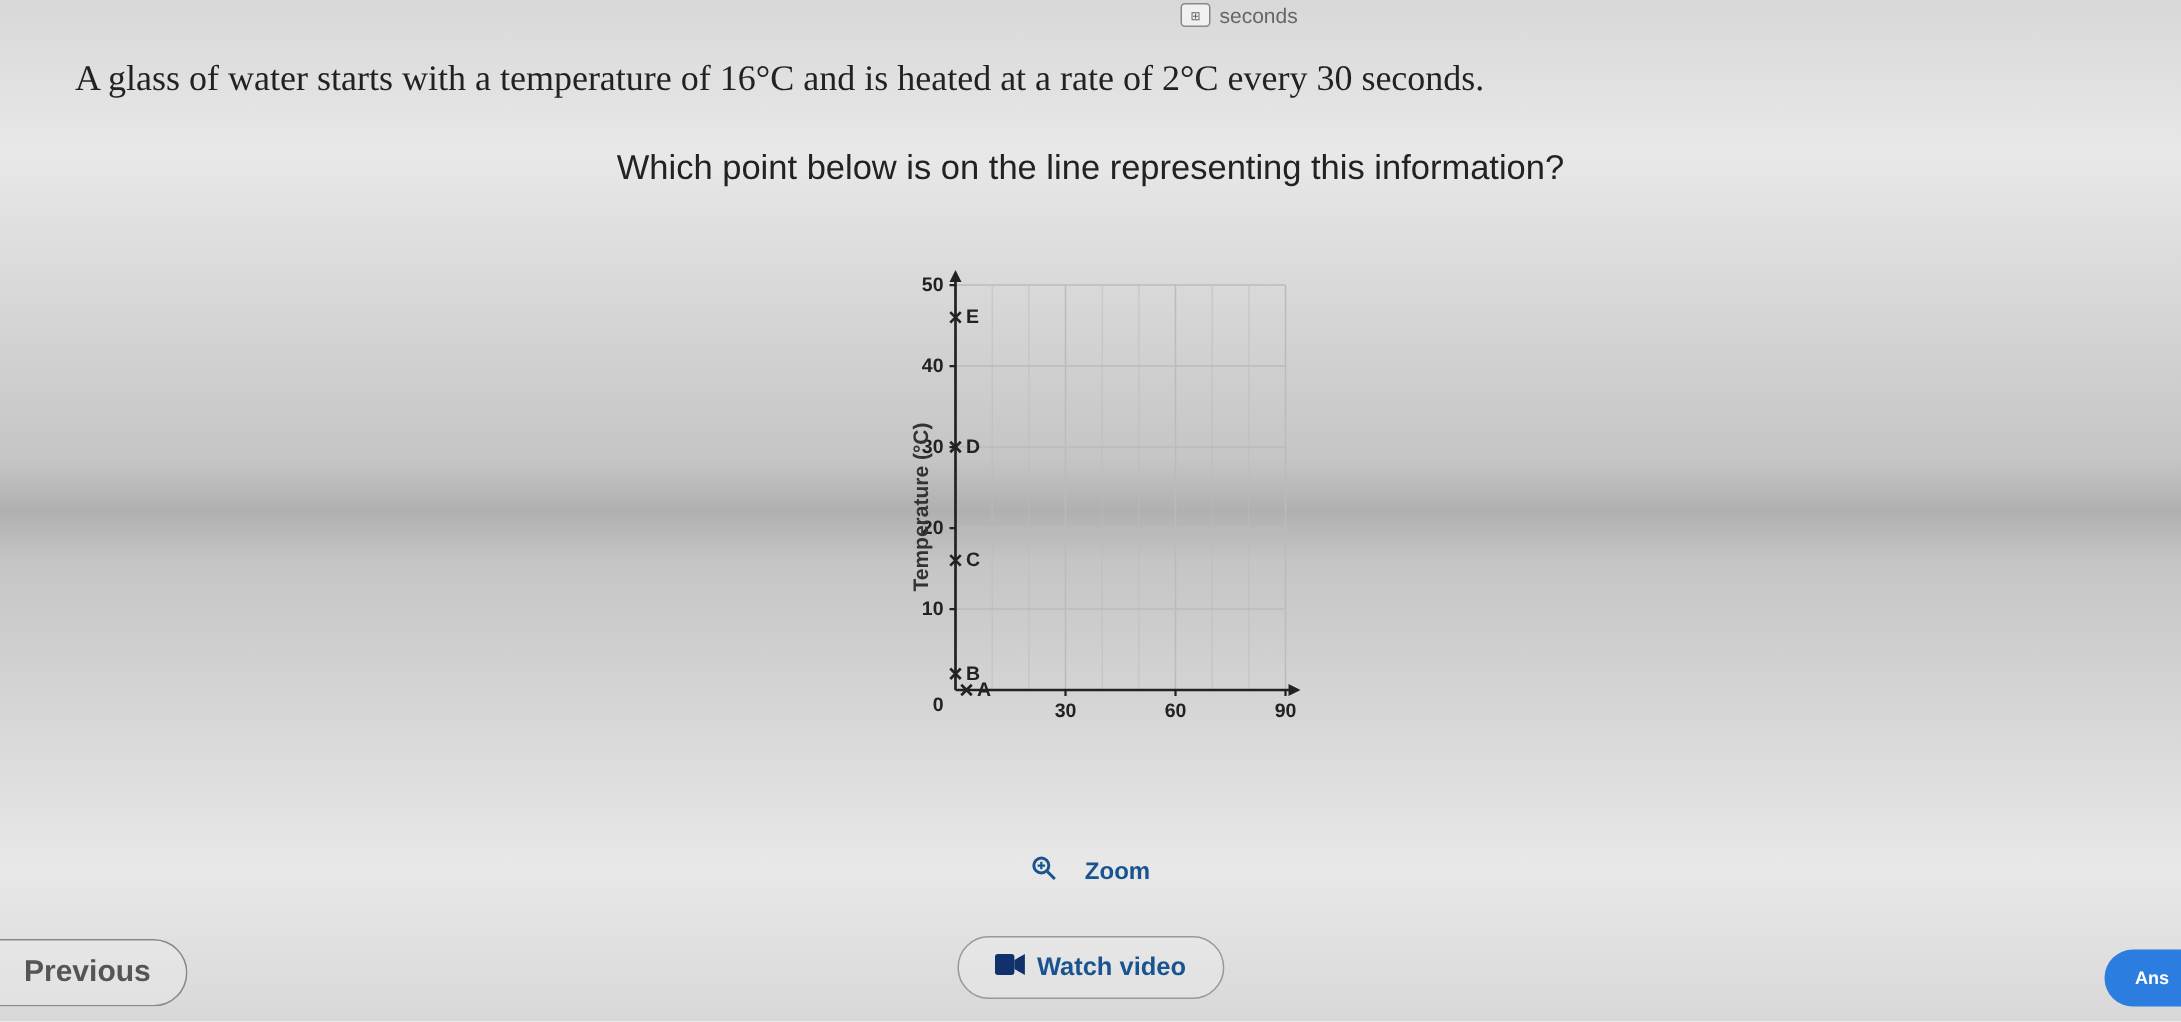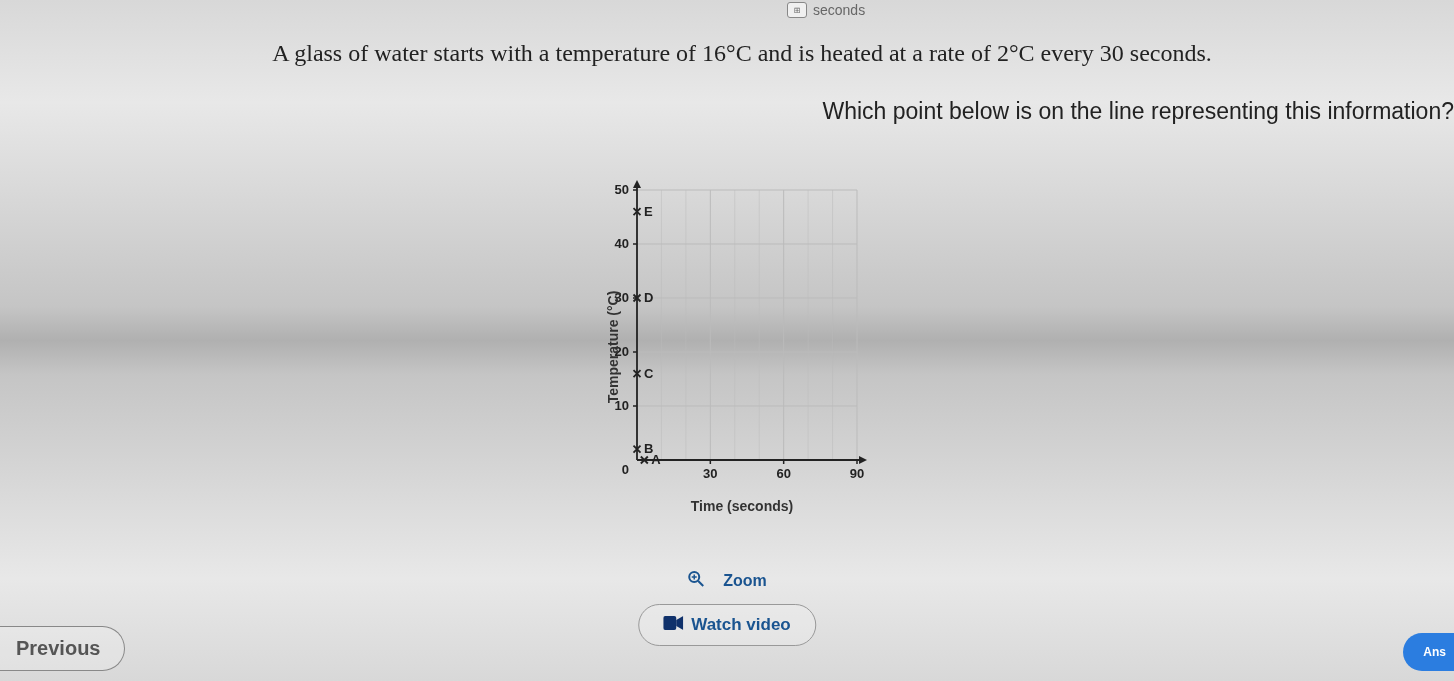--- a/index.html
+++ b/index.html
@@ -33,27 +33,26 @@
       background: #f0f0f0;
     }
     .problem-text {
       position: absolute;
       top: 40px;
       left: 50px;
       right: 20px;
       font-size: 24px;
       color: #222;
       font-family: Georgia, serif;
-      text-align: center;
     }
     .question-text {
       position: absolute;
       top: 98px;
       width: 100%;
-      text-align: right;
+      text-align: center;
       font-size: 23px;
       color: #222;
     }
     .chart-area {
       position: absolute;
       top: 180px;
       left: 50%;
       transform: translateX(-50%);
       width: 280px;
     }
@@ -84,21 +83,21 @@
       color: #1a5490;
       font-weight: bold;
       font-size: 16px;
       display: flex;
       align-items: center;
       gap: 18px;
       cursor: pointer;
     }
     .watch-video {
       position: absolute;
-      top: 604px;
+      top: 624px;
       left: 50%;
       transform: translateX(-50%);
       border: 1.5px solid #999;
       border-radius: 24px;
       padding: 10px 24px;
       color: #1a5490;
       font-weight: bold;
       font-size: 17px;
       display: flex;
       align-items: center;
@@ -194,21 +193,20 @@
       <line x1="46.5" y1="190.1" x2="53.5" y2="197.1" stroke="#222" stroke-width="1.8"></line>
       <line x1="46.5" y1="197.1" x2="53.5" y2="190.1" stroke="#222" stroke-width="1.8"></line>
       <text x="57" y="197.6" font-size="13" font-weight="bold" fill="#222">C</text>
       <line x1="46.5" y1="114.5" x2="53.5" y2="121.5" stroke="#222" stroke-width="1.8"></line>
       <line x1="46.5" y1="121.5" x2="53.5" y2="114.5" stroke="#222" stroke-width="1.8"></line>
       <text x="57" y="122" font-size="13" font-weight="bold" fill="#222">D</text>
       <line x1="46.5" y1="28.099999999999994" x2="53.5" y2="35.099999999999994" stroke="#222" stroke-width="1.8"></line>
       <line x1="46.5" y1="35.099999999999994" x2="53.5" y2="28.099999999999994" stroke="#222" stroke-width="1.8"></line>
       <text x="57" y="35.599999999999994" font-size="13" font-weight="bold" fill="#222">E</text>
     </svg>
-  <div class="xlabel">Time (seconds)</div>
 </div>
 
 <div class="zoom-link">
   <span>
     <svg width="18" height="18" viewBox="0 0 18 18">
         <circle cx="7" cy="7" r="5" fill="none" stroke="#1a5490" stroke-width="2"></circle>
         <line x1="11" y1="11" x2="16" y2="16" stroke="#1a5490" stroke-width="2"></line>
         <line x1="7" y1="4.5" x2="7" y2="9.5" stroke="#1a5490" stroke-width="1.5"></line>
         <line x1="4.5" y1="7" x2="9.5" y2="7" stroke="#1a5490" stroke-width="1.5"></line>
       </svg>

